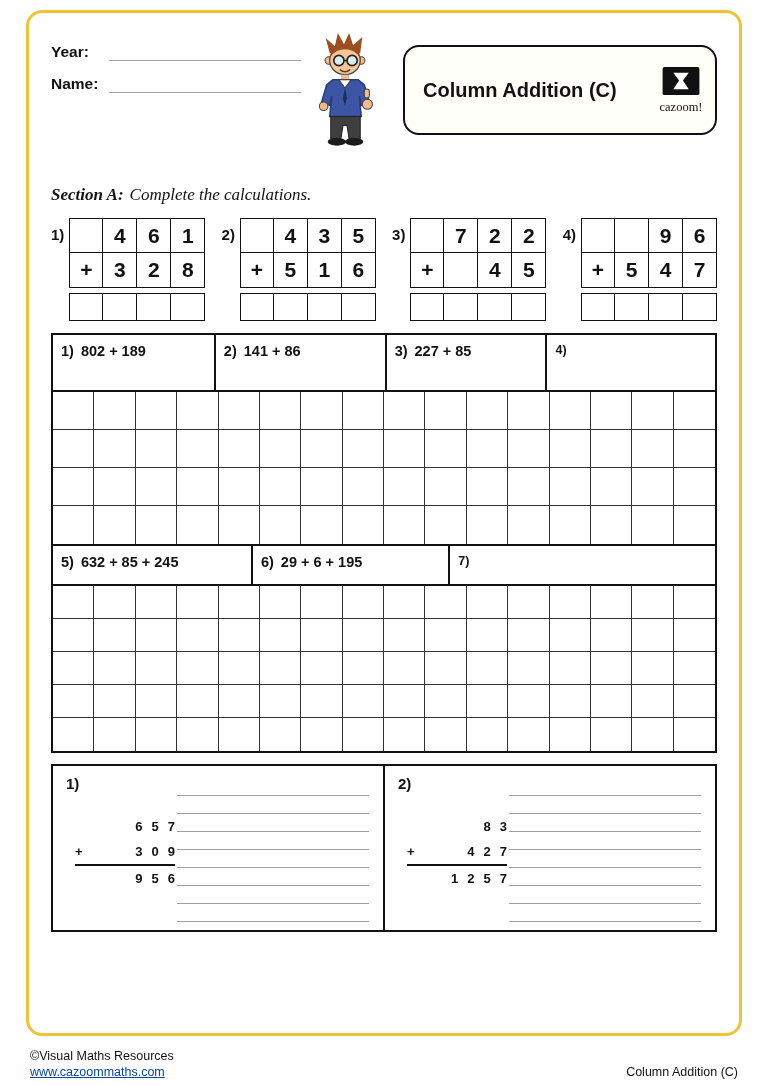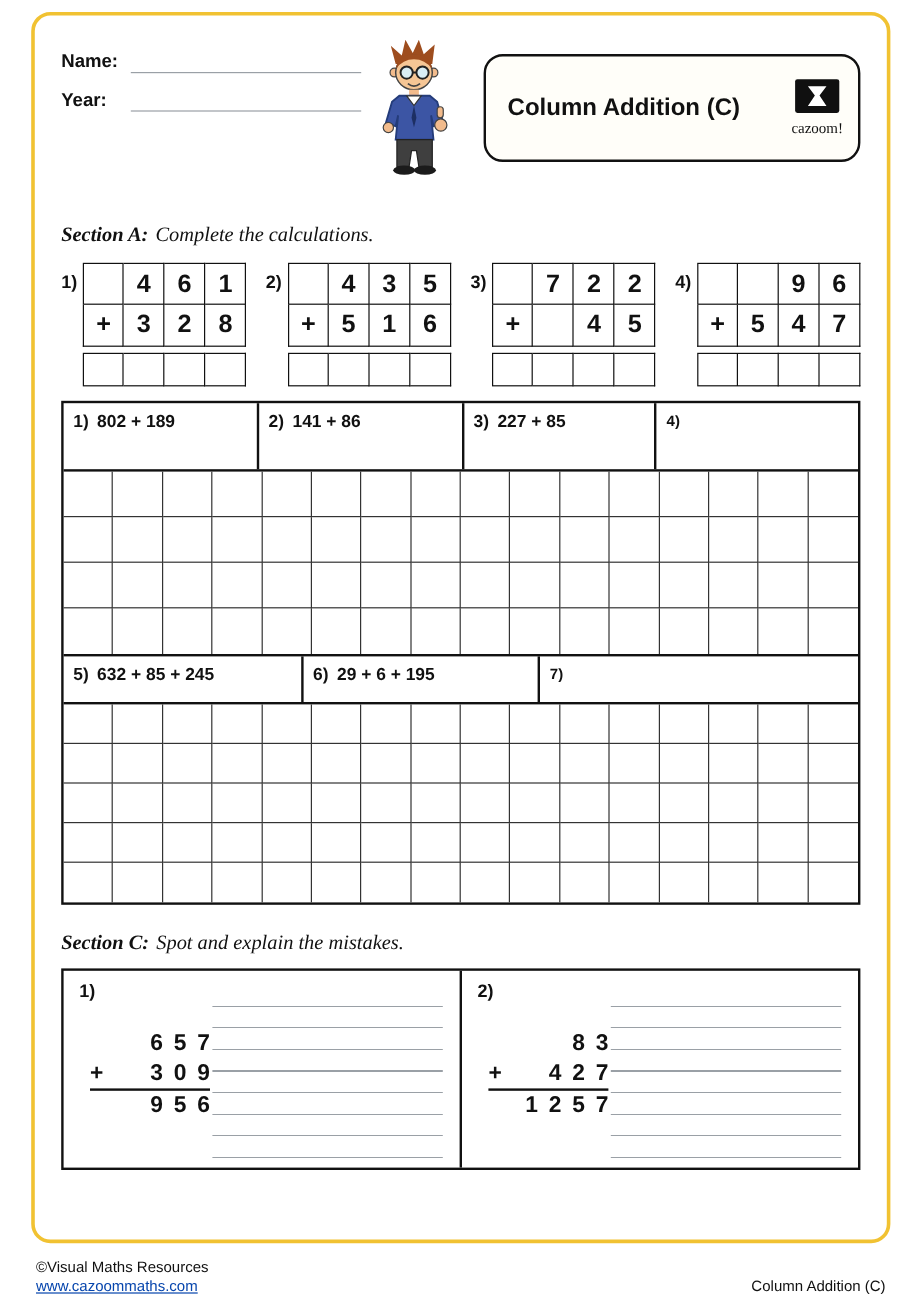--- a/index.html
+++ b/index.html
@@ -80,21 +80,21 @@
 
   
   .sc-table { margin-top:11px; border:2.5px solid #111; display:flex; height:168px; }
   .sc-cell { flex:1; position:relative; }
   .sc-cell:first-child { border-right:2px solid #111; }
   .sc-plabel { position:absolute; top:9px; left:13px; font-weight:bold; font-size:15px; }
   .sc-lines {
     position:absolute; left:124px; right:14px; top:12px; height:144px;
     background:repeating-linear-gradient(to bottom, transparent 0px, transparent 17px, #9aa0a6 17px, #9aa0a6 18px);
   }
-  .sc-sum { position:absolute; left:22px; top:48px; width:100px; font-size:19px; font-weight:bold; }
+  .sc-sum { position:absolute; left:22px; top:48px; width:100px; font-size:13px; font-weight:bold; }
   .sum-row { text-align:right; height:26px; line-height:26px; }
   .num { letter-spacing:9px; margin-right:-9px; }
   .sum-op { display:flex; justify-content:space-between; align-items:center; border-bottom:2.5px solid #111; }
   .plus { letter-spacing:0; }
 
   
   .footer {
     position:absolute; left:30px; right:30px; bottom:7px;
     display:flex; justify-content:space-between; align-items:flex-end; font-size:12.5px;
   }
@@ -104,25 +104,25 @@
 </style>
 </head>
 <body>
 
 <div class="page">
   <div class="sheet">
 
     <div class="header">
       <div class="fields">
         <div class="field-row">
+          <span class="field-label">Year:</span>
+          <span class="field-line"></span>
+        </div>
+        <div class="field-row">
           <span class="field-label">Name:</span>
-          <span class="field-line"></span>
-        </div>
-        <div class="field-row">
-          <span class="field-label">Year:</span>
           <span class="field-line"></span>
         </div>
       </div>
 
       <div class="cartoon">
         <svg viewBox="0 0 80 118" width="82" height="120">
           <path d="M24,22 L20,7 L29,15 L32,2 L38,13 L43,2 L47,14 L56,6 L54,22 Z" fill="#9e4d1e"></path>
           <circle cx="23" cy="29" r="3.6" fill="#f2bb8c" stroke="#444" stroke-width="1"></circle>
           <circle cx="55" cy="29" r="3.6" fill="#f2bb8c" stroke="#444" stroke-width="1"></circle>
           <ellipse cx="39" cy="29" rx="15" ry="14" fill="#f6c695" stroke="#444" stroke-width="1.2"></ellipse>
@@ -437,23 +437,20 @@
           <div class="gcell last-row"></div>
           <div class="gcell last-row"></div>
           <div class="gcell last-row"></div>
           <div class="gcell last-row"></div>
           <div class="gcell last-row"></div>
           <div class="gcell last-row"></div>
           <div class="gcell last-col last-row"></div>
         </div>
     </div>
 
-    <div class="sec-head sec-head-c">
-      <span class="sec-name">Section C:</span><span class="sec-instr">Spot and explain the mistakes.</span>
-    </div>
 
     <div class="sc-table">
       <div class="sc-cell">
         <span class="sc-plabel">1)</span>
         <div class="sc-lines"></div>
         <div class="sc-sum">
           <div class="sum-row"><span class="num">657</span></div>
           <div class="sum-row sum-op">
             <span class="plus">+</span>
             <span class="num">309</span>

